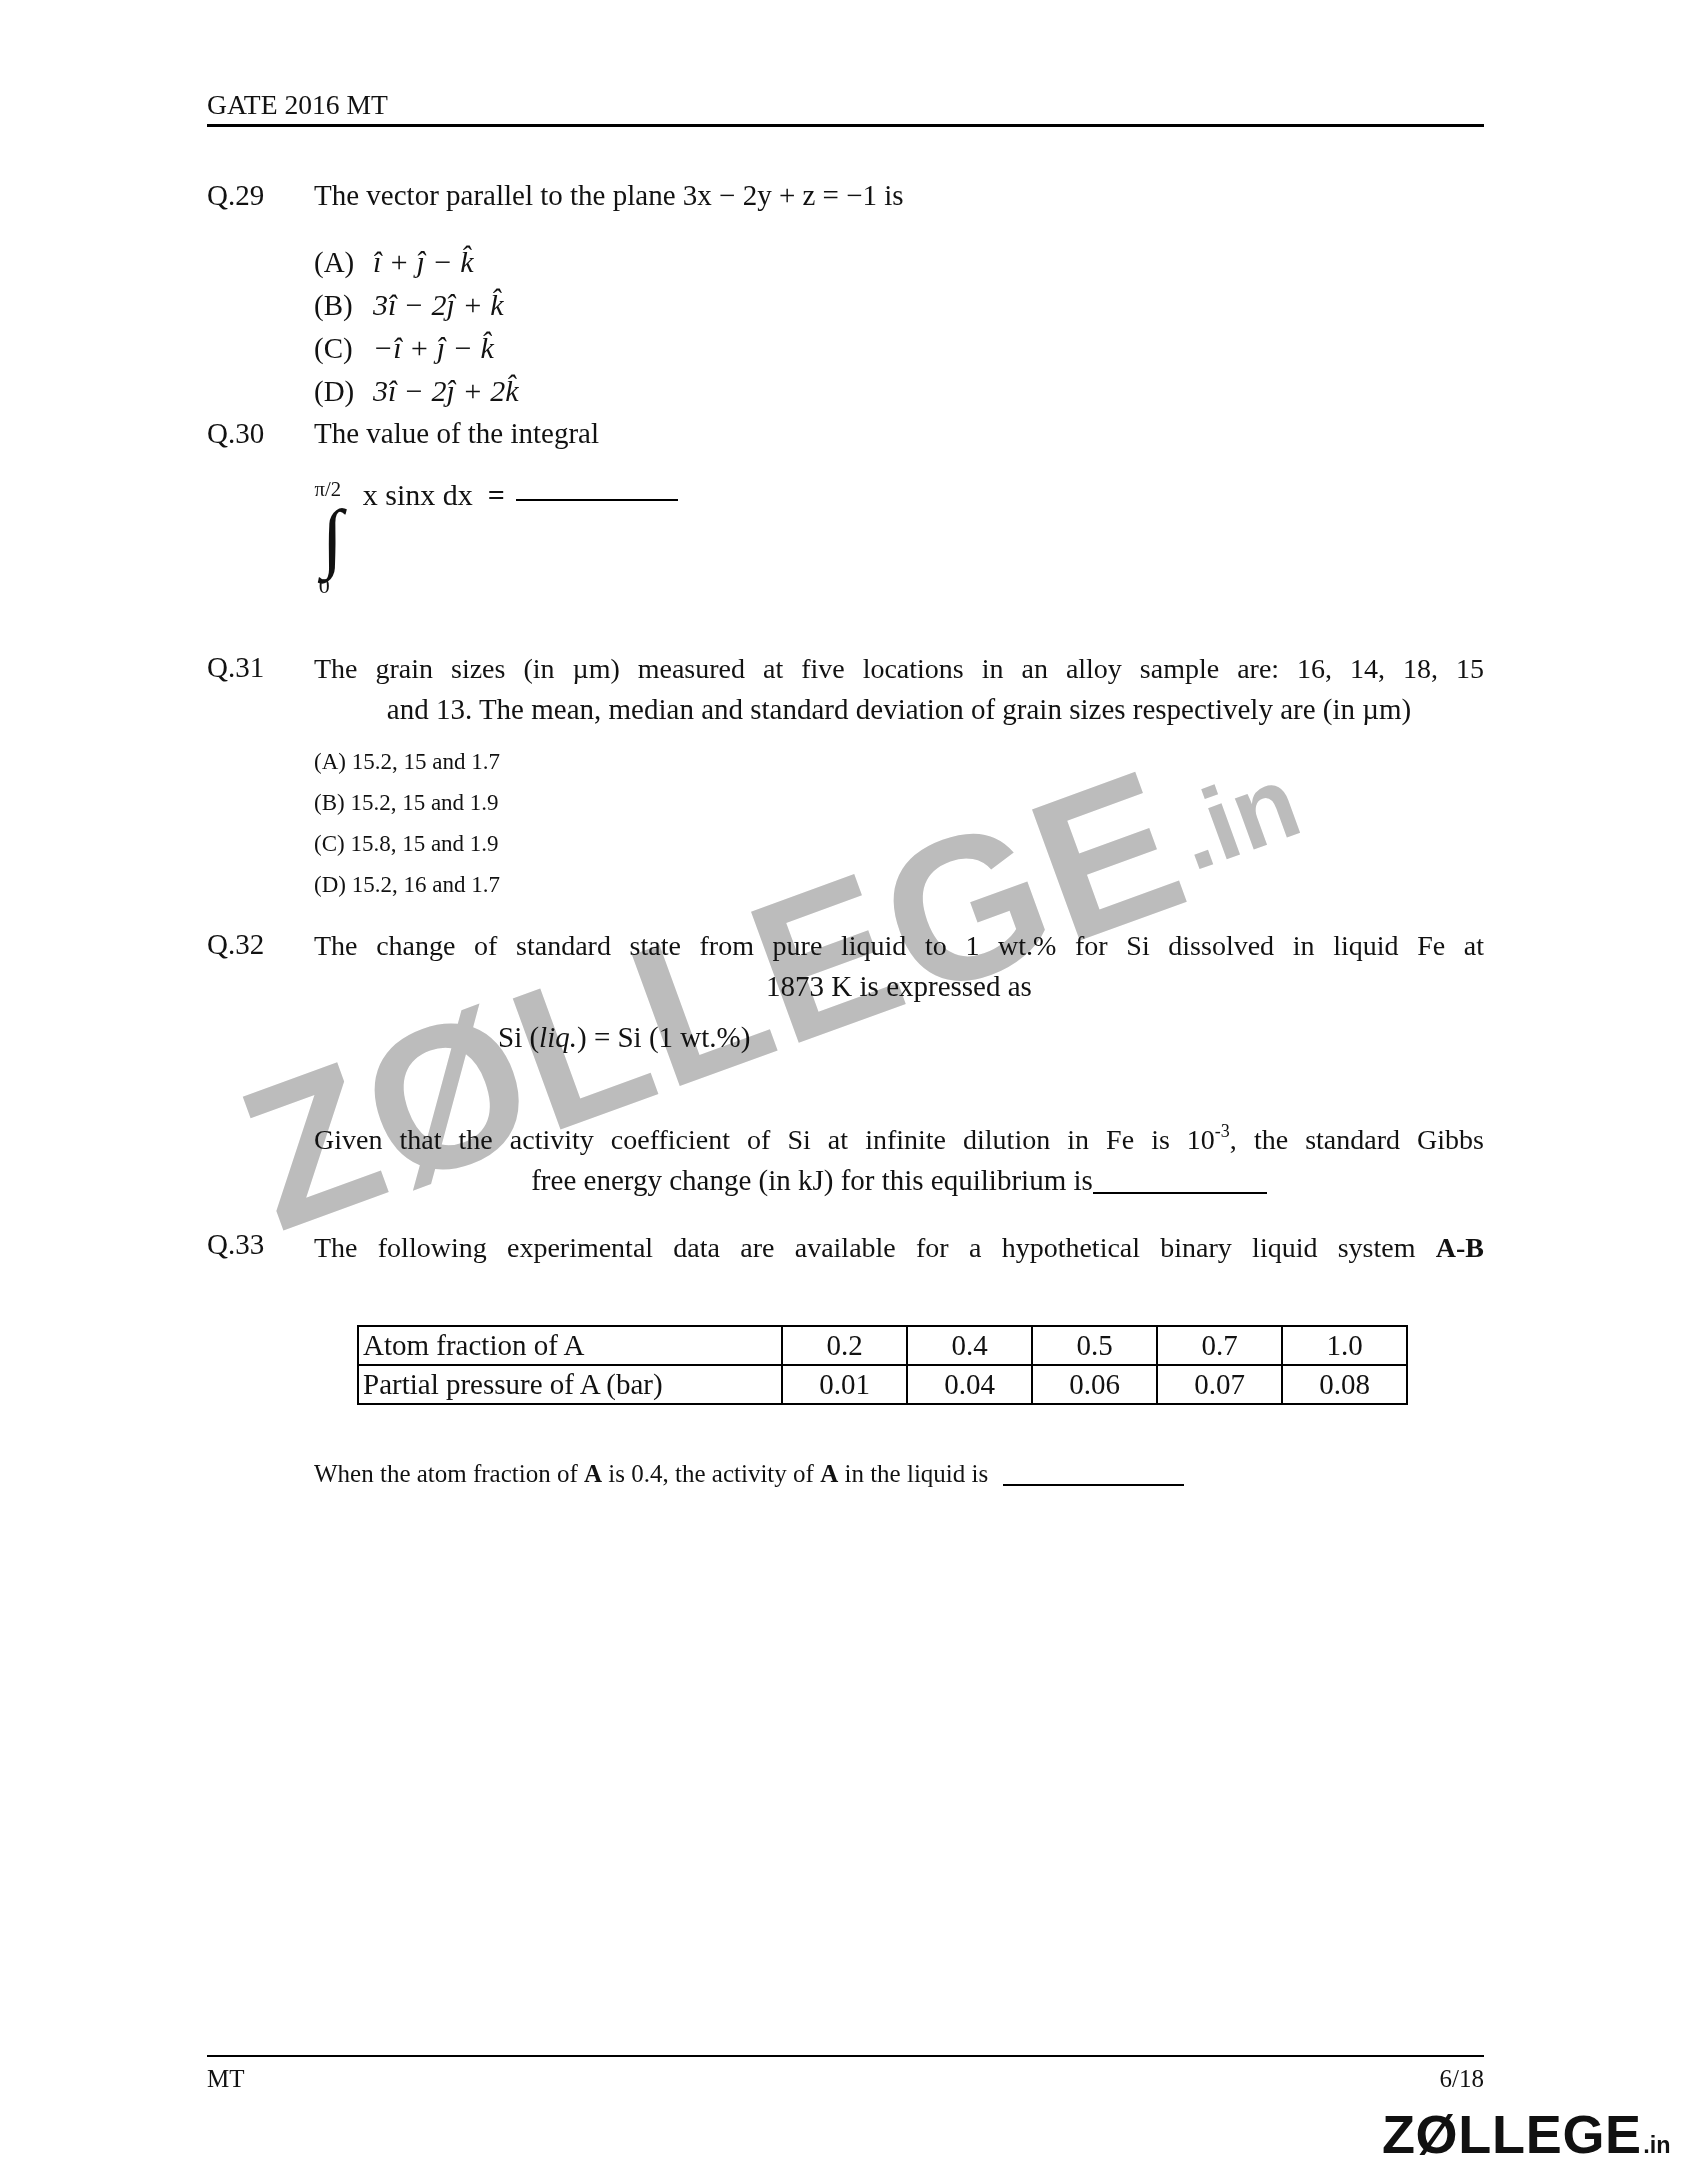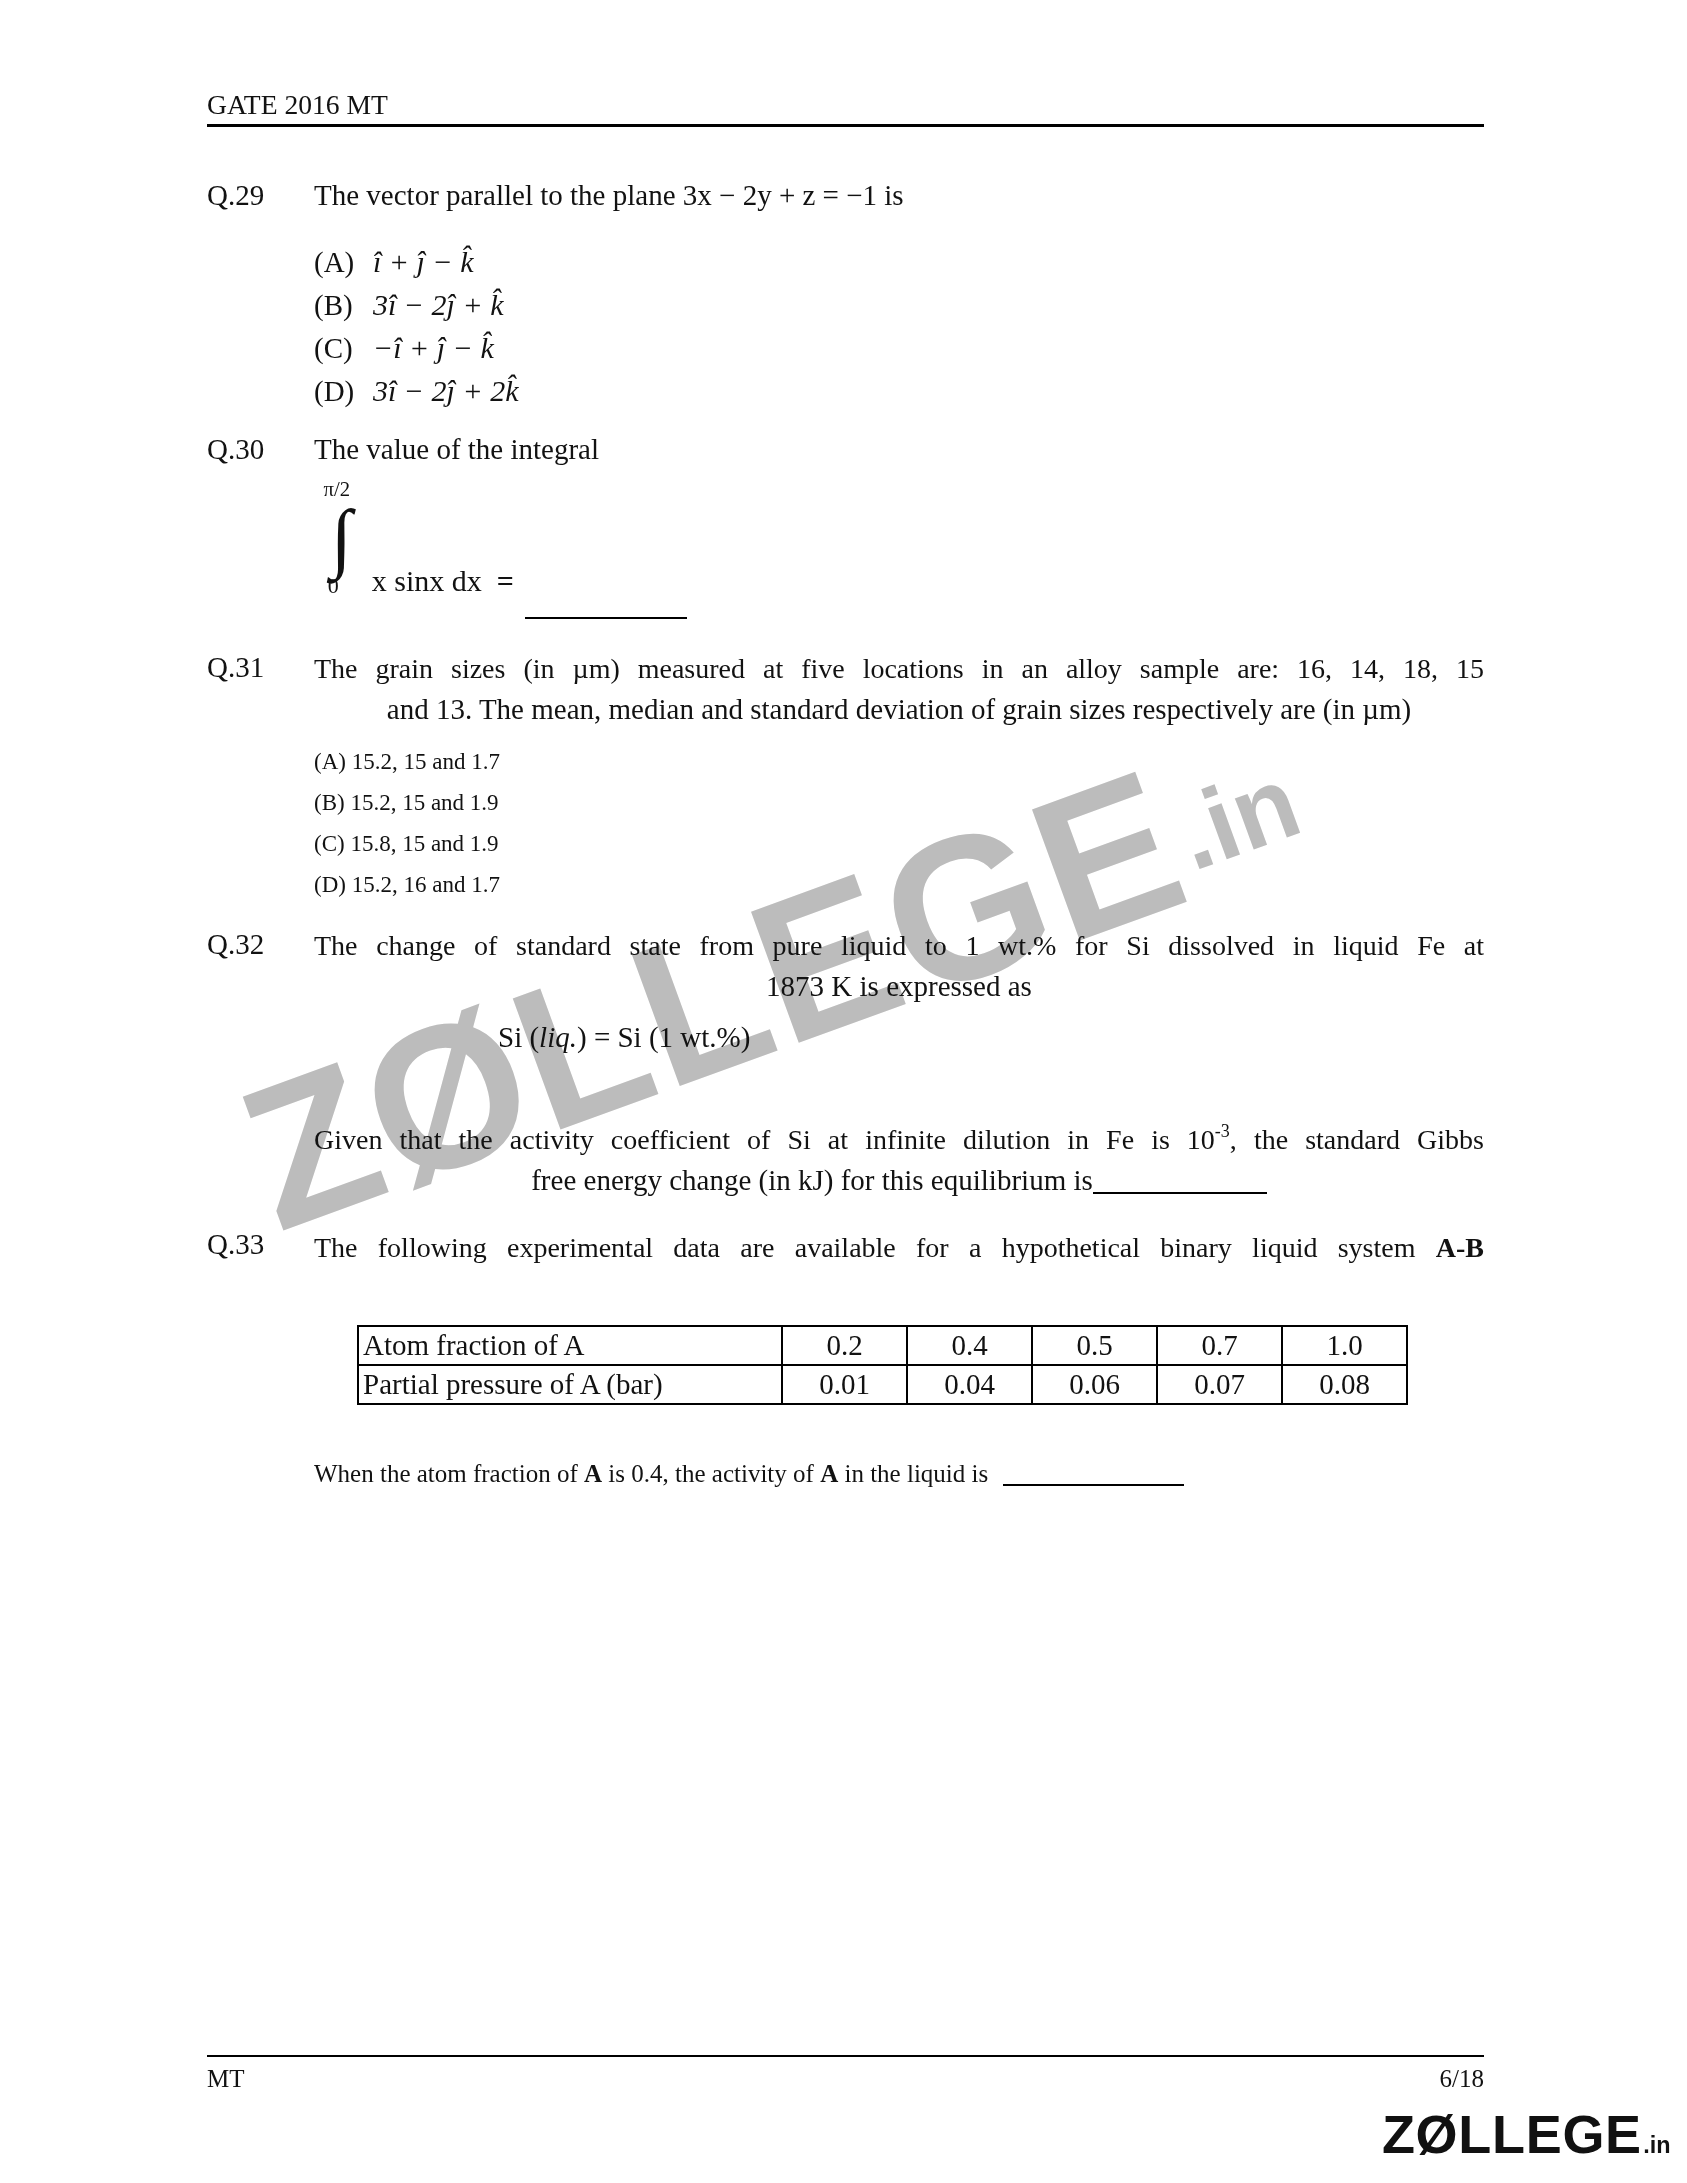--- a/index.html
+++ b/index.html
@@ -37,21 +37,21 @@
   .jline{text-align:justify;text-align-last:justify;font-size:28px;}
   .nline{text-align:center;font-size:29px;}
   .lh60 .jline,.lh60 .nline{line-height:41px;}
   .lh66 .jline,.lh66 .nline{line-height:45px;}
   
   .q29-opts{left:314px;top:240px;font-size:29px;}
   .opt-line{display:flex;align-items:baseline;height:43px;line-height:43px;}
   .opt-tag{width:59px;flex:0 0 59px;}
   .opt-math{font-style:italic;font-size:30px;}
   
-  .int-block{left:314px;top:478px;display:flex;align-items:flex-end;}
+  .int-block{left:305px;top:478px;display:flex;align-items:flex-start;}
   .int-col{display:flex;flex-direction:column;align-items:center;width:55px;}
   .int-sup{font-size:20.7px;line-height:23.4px;align-self:flex-start;margin-left:9.6px;}
   .int-sign{font-size:77px;line-height:72px;}
   .int-sub{font-size:22px;line-height:25px;align-self:flex-start;margin-left:13.8px;}
   .int-body{font-size:30px;margin-left:2.8px;}
   .int-eq{font-size:30px;margin-left:15px;font-weight:bold;}
   .blank{display:inline-block;border-bottom:2.8px solid #000;height:0;}
   .int-blank{width:162px;margin-left:11px;position:relative;top:20.7px;}
   
   .q31-opts{left:314px;top:741px;font-size:23px;}
@@ -110,21 +110,21 @@
       <div class="opt-line">
         <span class="opt-tag">(C)</span>
           <span class="opt-math">−î + ĵ − k̂</span>
       </div>
       <div class="opt-line">
         <span class="opt-tag">(D)</span>
           <span class="opt-math">3î − 2ĵ + 2k̂</span>
       </div>
     </div>
 
-    <div class="abs q-row" style="top:430px;">
+    <div class="abs q-row" style="top:414px;">
       <div class="q-label">Q.30</div>
       <div class="q-text">The value of the integral</div>
     </div>
     <div class="abs int-block">
       <div class="int-col">
         <span class="int-sup">π/2</span>
         <span class="int-sign">∫</span>
         <span class="int-sub">0</span>
       </div>
       <span class="int-body">x sinx dx</span>

